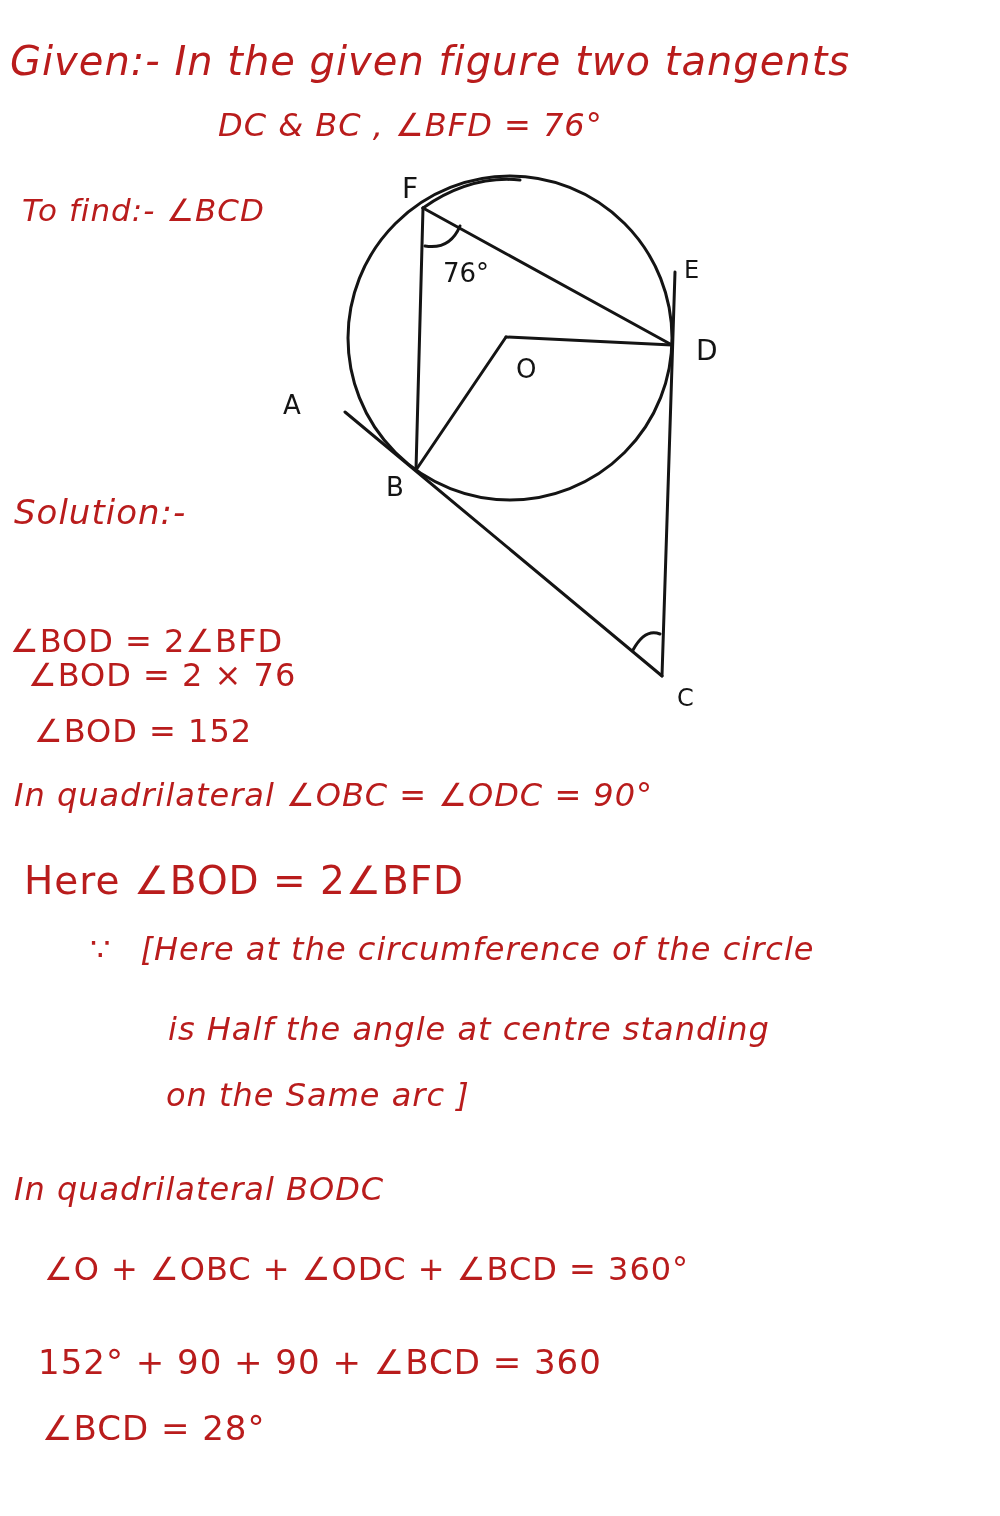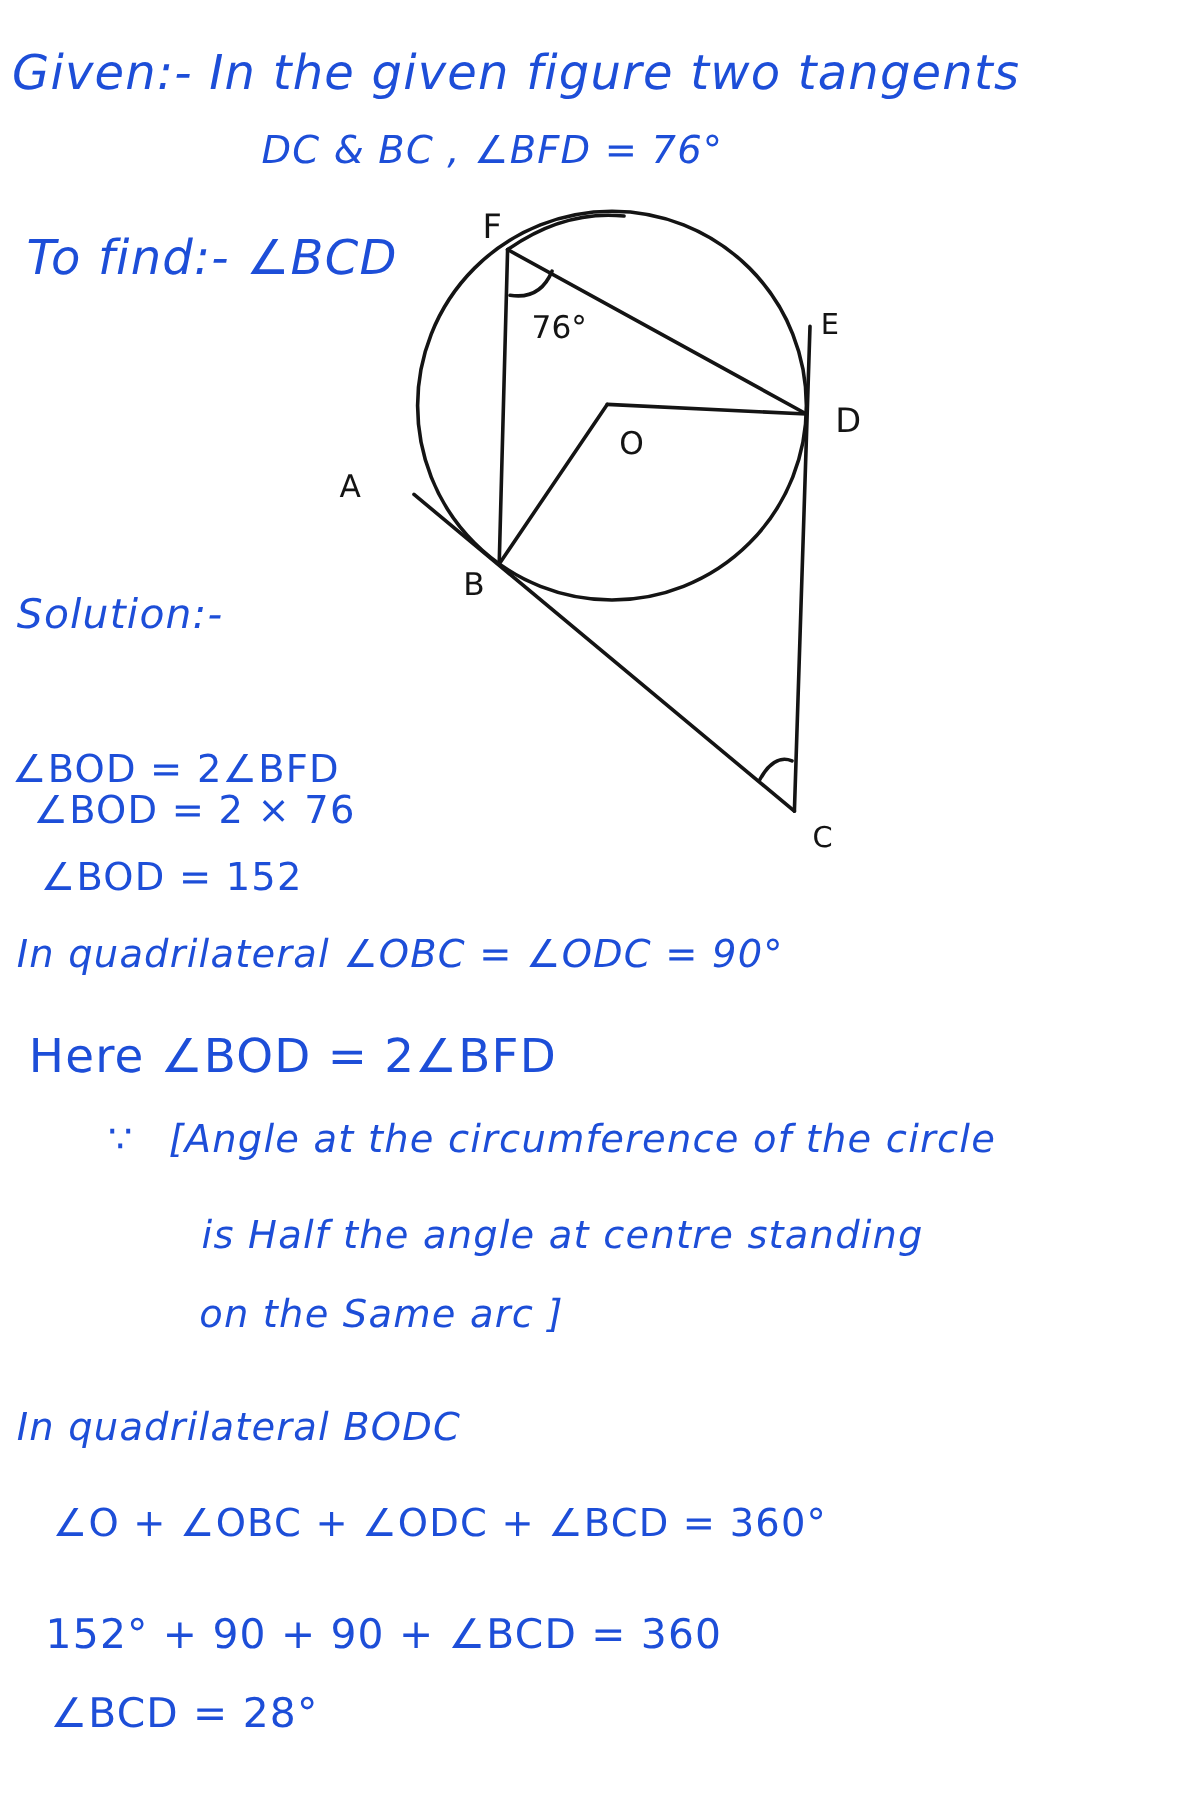--- a/index.html
+++ b/index.html
@@ -3,35 +3,35 @@
   <meta charset="utf-8">
   <style>
     html, body { margin: 0; padding: 0; background: #ffffff; }
     body {
       width: 1000px; height: 1516px; position: relative; overflow: hidden;
       font-family: "DejaVu Sans", sans-serif; color: #111111;
     }
     .line {
       position: absolute; white-space: nowrap;
       font-family: "DejaVu Sans", sans-serif;
-      color: #1d4ed8; letter-spacing: 1px;
+      color: #b91c1c; letter-spacing: 1px;
     }
     .hand { font-style: italic; }
     svg text { font-family: "DejaVu Sans", sans-serif; fill: #141414; }
   </style>
 </head>
 <body>
 
 <div class="line hand" style="left:10px; top:38px; font-size:40px;">
   <span>Given:-</span>
   <span>In the given figure two tangents</span>
 </div>
 <div class="line hand" style="left:218px; top:106px; font-size:32px;">DC &amp; BC , ∠BFD = 76°</div>
 
-<div class="line hand" style="left:22px; top:192px; font-size:40px;font-style:italic;">
+<div class="line hand" style="left:22px; top:192px; font-size:31px;font-style:italic;">
   <span>To find:-</span>
   <span>∠BCD</span>
 </div>
 
 <svg width="1000" height="720" viewBox="0 0 1000 720" style="position:absolute; left:0; top:0;">
   <g stroke="#141414" stroke-width="3" fill="none" stroke-linecap="round">
     <circle cx="510" cy="338" r="162"></circle>
 
     <path d="M423 208 Q470 175 520 180"></path>
 
@@ -63,21 +63,21 @@
 <div class="line hand" style="left:14px; top:492px; font-size:34px;">Solution:-</div>
 
 <div class="line" style="left:10px; top:590px; font-size:32px;margin-top:32px;">∠BOD = 2∠BFD</div>
 <div class="line" style="left:28px; top:656px; font-size:32px;">∠BOD = 2 × 76</div>
 <div class="line" style="left:34px; top:712px; font-size:32px;">∠BOD = 152</div>
 <div class="line hand" style="left:14px; top:776px; font-size:32px;">In quadrilateral   ∠OBC = ∠ODC = 90°</div>
 <div class="line" style="left:24px; top:858px; font-size:39px;">Here ∠BOD = 2∠BFD</div>
 
 <div class="line hand" style="left:90px; top:930px; font-size:32px;">
   <span style="margin-right:18px;">∵</span>
-  <span>[Angle at the circumference of the circle</span>
+  <span>[Here at the circumference of the circle</span>
 </div>
 <div class="line hand" style="left:168px; top:1010px; font-size:32px;text-align:center;">is Half the angle at centre standing</div>
 <div class="line hand" style="left:166px; top:1076px; font-size:32px;">on the Same arc ]</div>
 
 <div class="line hand" style="left:14px; top:1170px; font-size:32px;">In quadrilateral BODC</div>
 <div class="line" style="left:44px; top:1250px; font-size:32px;">∠O + ∠OBC + ∠ODC + ∠BCD = 360°</div>
 <div class="line" style="left:38px; top:1342px; font-size:34px;">152° + 90 + 90 + ∠BCD = 360</div>
 <div class="line" style="left:42px; top:1408px; font-size:34px;">∠BCD = 28°</div>
 
 </body></html>

